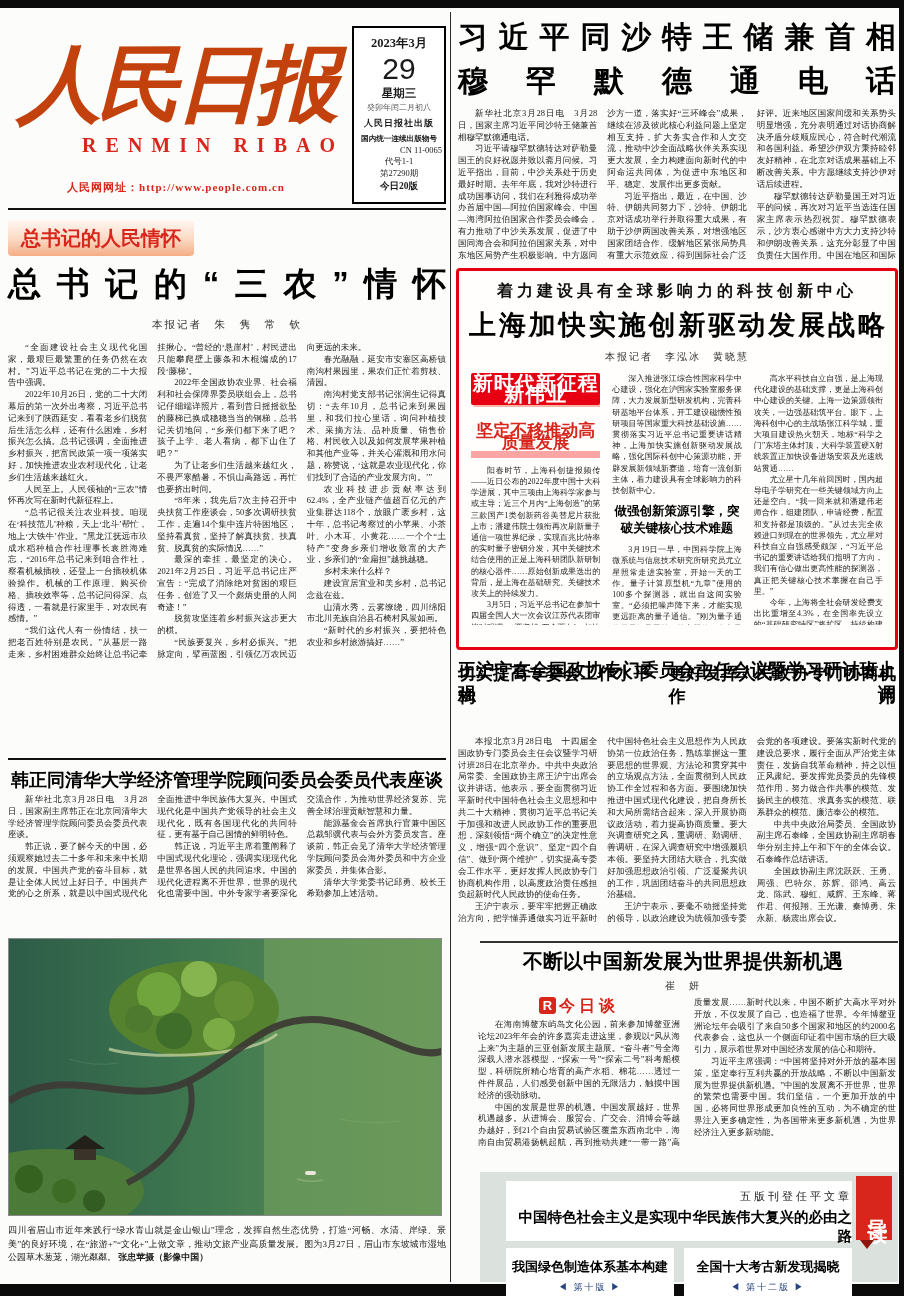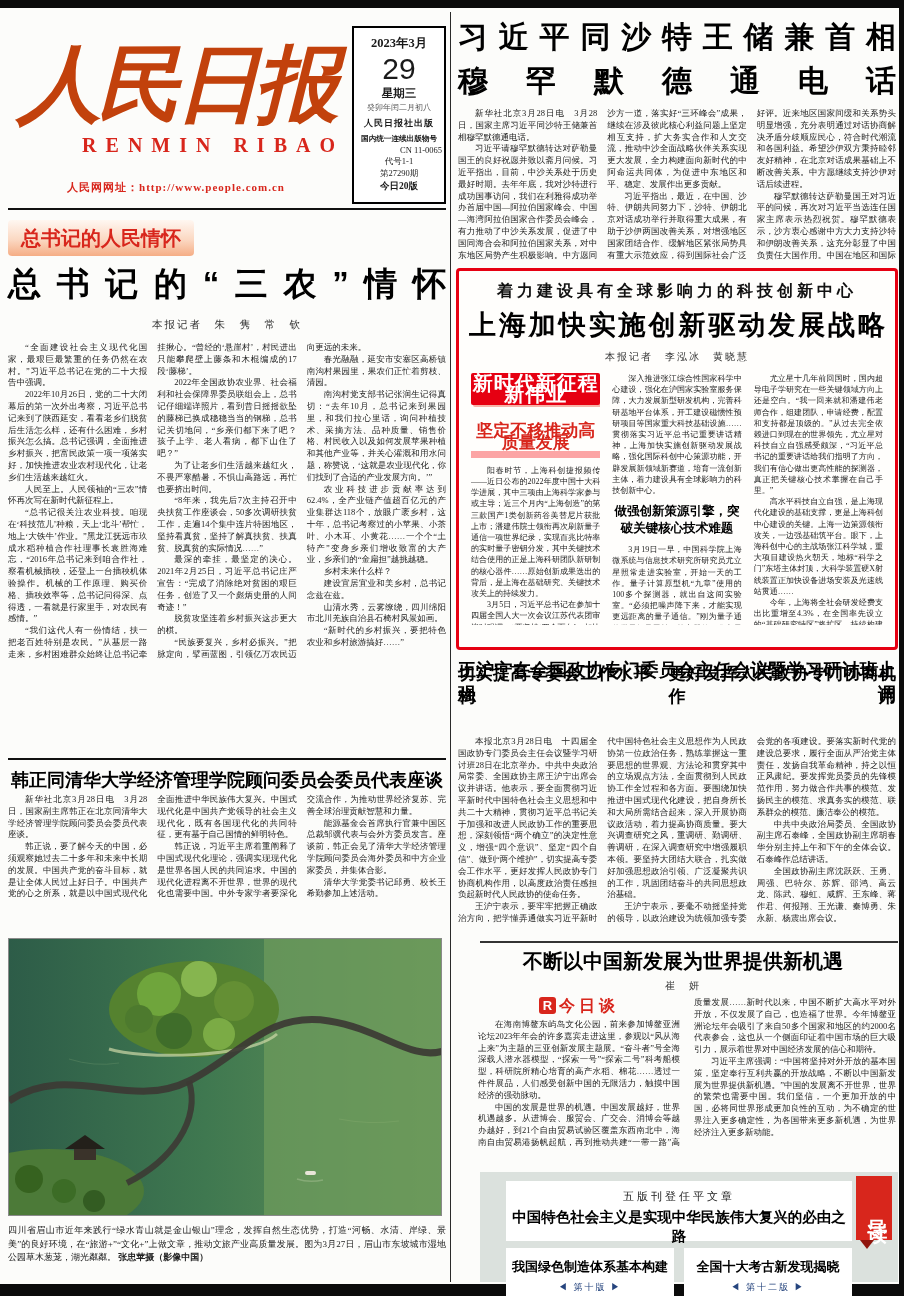--- a/index.html
+++ b/index.html
@@ -83,21 +83,21 @@
   #jrt-rule{left:480px;top:941px;width:418px;height:1.5px;background:#333;}
   #jrt-headline{left:470px;top:948px;width:426px;text-align:center;font-size:20px;font-weight:bold;color:#000;}
   #jrt-byline{left:470px;top:979px;width:426px;text-align:center;font-size:10px;letter-spacing:2px;color:#333;}
   #jrt-body{left:478px;top:997px;width:418px;height:167px;}
   #jrt-logo{text-align:center;margin-bottom:5px;}
   .r-badge{display:inline-block;width:17px;height:17px;background:#d8261c;color:#fff;border-radius:3px;font-family:"Liberation Sans",sans-serif;font-weight:bold;font-size:13px;line-height:17px;text-align:center;vertical-align:middle;margin-right:3px;}
   .jrt-logo-txt{color:#d8261c;font-weight:bold;font-size:16px;letter-spacing:4px;vertical-align:middle;font-family:"Liberation Sans",sans-serif;}
 
   
   #daodu{left:480px;top:1172px;width:418px;height:110px;background:#dbe1dd;}
-  #daodu-card1{left:26px;top:9px;width:346px;height:60px;background:#fff;text-align:center;}
+  #daodu-card1{left:26px;top:9px;width:346px;height:60px;background:#fff;text-align:right;}
   .d1-kicker{margin-top:8px;font-size:11px;letter-spacing:3px;color:#222;}
   .d1-title{margin-top:4px;font-size:14.5px;font-weight:bold;color:#000;}
   .dd-card{background:#fff;text-align:center;position:absolute;}
   #daodu-card2{left:26px;top:76px;width:168px;height:56px;}
   #daodu-card3{left:204px;top:76px;width:168px;height:56px;}
   .d23-title{margin-top:10px;font-size:13px;font-weight:bold;color:#000;}
   .d23-page{margin-top:5px;font-size:9px;color:#26457e;letter-spacing:2px;}
   #daodu-tab{left:376px;top:4px;width:36px;height:64px;background:#d8261c;color:#fff;writing-mode:vertical-rl;text-align:center;font-size:20px;font-weight:bold;letter-spacing:5px;font-family:"Liberation Sans",sans-serif;}
   #daodu-tab::after{content:"";position:absolute;left:4px;top:64px;border:7px solid transparent;border-top:9px solid #8f140c;}
 </style>
@@ -225,22 +225,22 @@
     <div class="rb-col">
       <div>
           <p>深入推进张江综合性国家科学中心建设，强化在沪国家实验室服务保障，大力发展新型研发机构，完善科研基地平台体系，开工建设磁惯性预研项目等国家重大科技基础设施……贯彻落实习近平总书记重要讲话精神，上海加快实施创新驱动发展战略，强化国际科创中心策源功能，开辟发展新领域新赛道，培育一流创新主体，着力建设具有全球影响力的科技创新中心。</p>
         </div>
       <div class="rb-subhead">做强创新策源引擎，突破关键核心技术难题</div>
       <div>
           <p>3月19日一早，中国科学院上海微系统与信息技术研究所研究员尤立星照常走进实验室，开始一天的工作。量子计算原型机“九章”使用的100多个探测器，就出自这间实验室。“必须把噪声降下来，才能实现更远距离的量子通信。”刚为量子通信世界纪录贡献了核心器件，尤立星团队又马不停蹄地为下一代“九章”忙碌起来。</p>
         </div>
     </div>
     <div class="rb-col">
+        <p>高水平科技自立自强，是上海现代化建设的基础支撑，更是上海科创中心建设的关键。上海一边策源领衔攻关，一边强基础筑平台。眼下，上海科创中心的主战场张江科学城，重大项目建设热火朝天，地标“科学之门”东塔主体封顶，大科学装置硬X射线装置正加快设备进场安装及光速线站贯通……</p>
         <p>尤立星十几年前回国时，国内超导电子学研究在一些关键领域方向上还是空白。“我一回来就和潘建伟老师合作，组建团队，申请经费，配置和支持都是顶级的。”从过去完全依赖进口到现在的世界领先，尤立星对科技自立自强感受颇深，“习近平总书记的重要讲话给我们指明了方向，我们有信心做出更高性能的探测器，真正把关键核心技术掌握在自己手里。”</p>
-        <p>高水平科技自立自强，是上海现代化建设的基础支撑，更是上海科创中心建设的关键。上海一边策源领衔攻关，一边强基础筑平台。眼下，上海科创中心的主战场张江科学城，重大项目建设热火朝天，地标“科学之门”东塔主体封顶，大科学装置硬X射线装置正加快设备进场安装及光速线站贯通……</p>
         <p>今年，上海将全社会研发经费支出比重增至4.3%，在全国率先设立的“基础研究特区”将扩区，持续构建光子、生命科学、海洋等领域设施集群，力促30多家新型研发机构在上海共推产学研，竞逐高精尖。（下转第七版）</p>
       </div>
   </div>
 </div>
 
 <div class="abs hei spread" id="wang-kicker">王沪宁在全国政协专门委员会主任会议暨学习研讨班上强调</div>
 <div class="abs hei spread" id="wang-headline">切实提高专委会工作水平　更好发挥人民政协专门协商机构作用</div>
 <div class="abs body-txt cols3" id="wang-body">
     <p>本报北京3月28日电　十四届全国政协专门委员会主任会议暨学习研讨班28日在北京举办。中共中央政治局常委、全国政协主席王沪宁出席会议并讲话。他表示，要全面贯彻习近平新时代中国特色社会主义思想和中共二十大精神，贯彻习近平总书记关于加强和改进人民政协工作的重要思想，深刻领悟“两个确立”的决定性意义，增强“四个意识”、坚定“四个自信”、做到“两个维护”，切实提高专委会工作水平，更好发挥人民政协专门协商机构作用，以高度政治责任感担负起新时代人民政协的使命任务。</p>
     <p>王沪宁表示，要牢牢把握正确政治方向，把学懂弄通做实习近平新时代中国特色社会主义思想作为人民政协第一位政治任务，熟练掌握这一重要思想的世界观、方法论和贯穿其中的立场观点方法，全面贯彻到人民政协工作全过程和各方面。要围绕加快推进中国式现代化建设，把自身所长和大局所需结合起来，深入开展协商议政活动，着力提高协商质量。要大兴调查研究之风，重调研、勤调研、善调研，在深入调查研究中增强履职本领。要坚持大团结大联合，扎实做好加强思想政治引领、广泛凝聚共识的工作，巩固团结奋斗的共同思想政治基础。</p>

